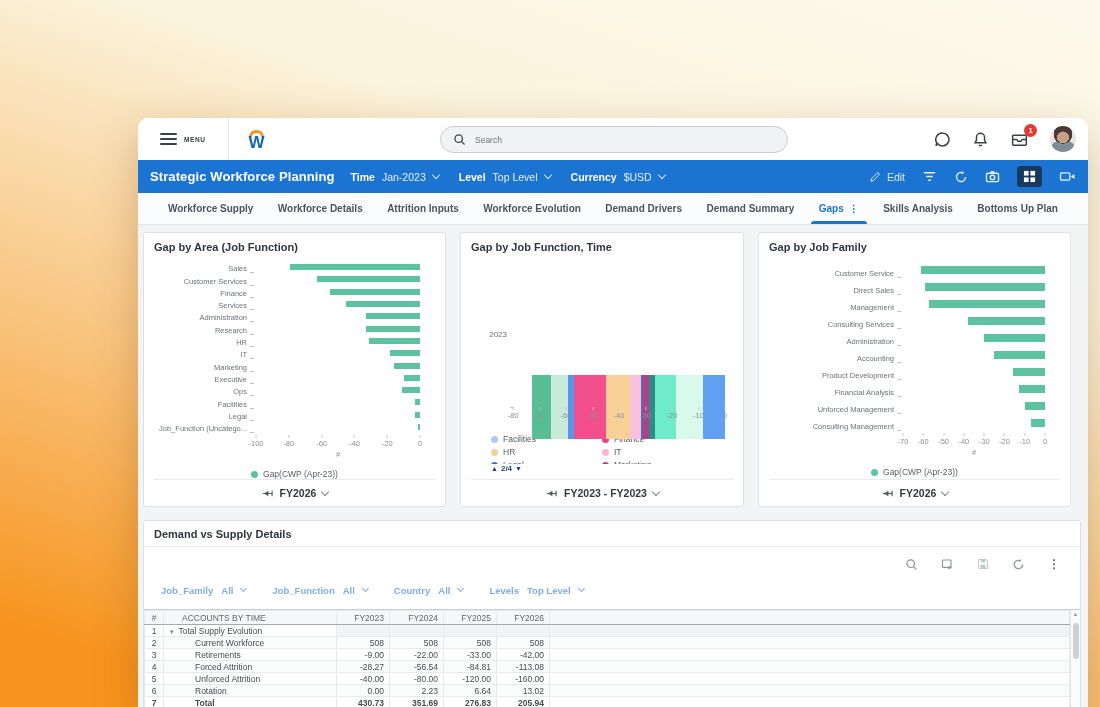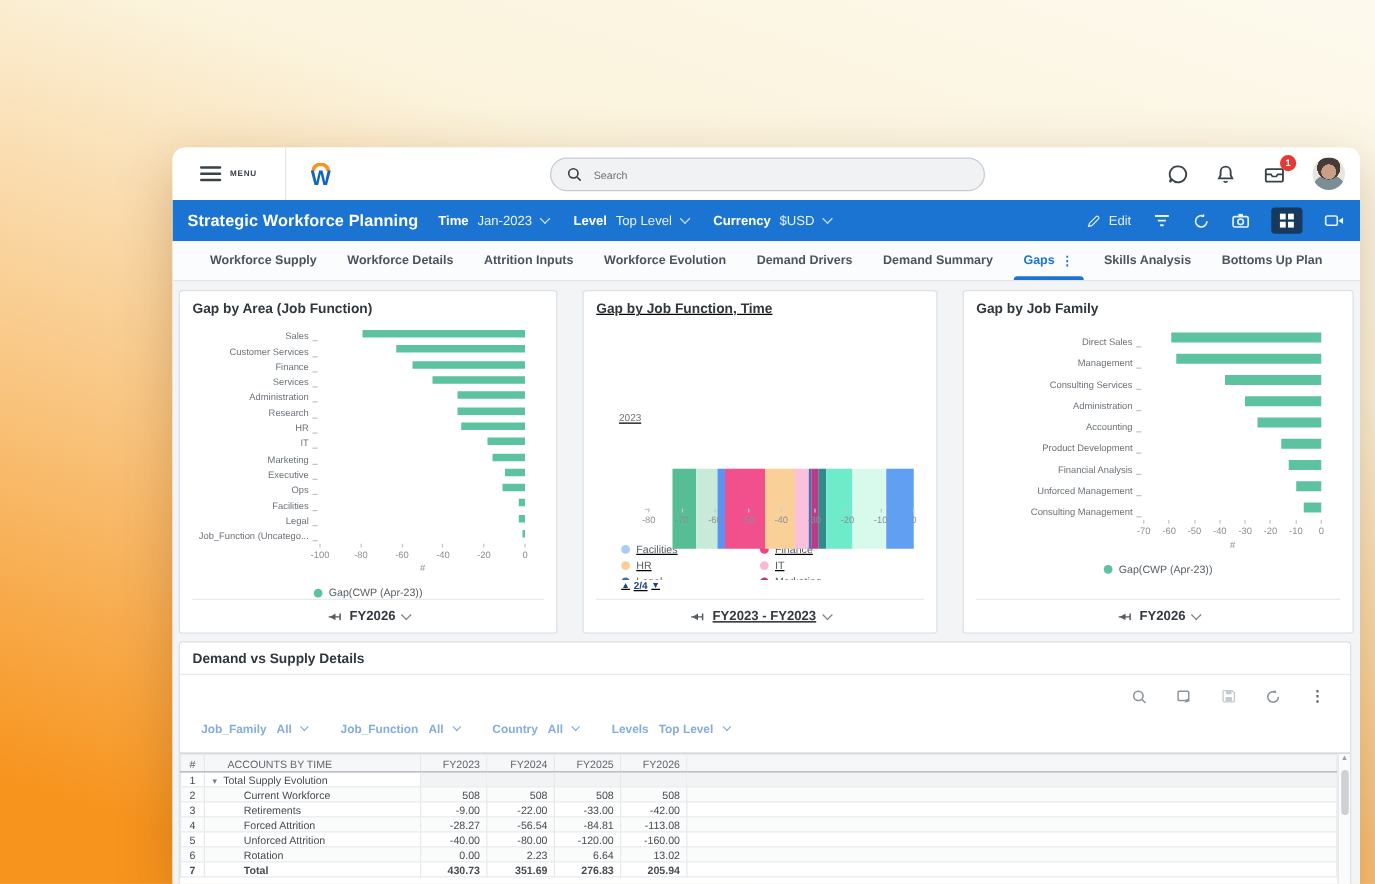--- a/index.html
+++ b/index.html
@@ -55,24 +55,24 @@
     justify-content:space-between; padding:0 30px; }
   .tab { display:flex; align-items:center; gap:5px; font-size:10px; font-weight:700; color:#4A545E;
     position:relative; cursor:pointer; white-space:nowrap; }
   .tab.active { color:#1B74D1; }
   .tab.active::after { content:""; position:absolute; left:-8px; right:-8px; bottom:0; height:3px;
     background:#1B74D1; border-radius:3px 3px 0 0; }
   .tab-kebab { font-size:10px; color:#1B74D1; }
 
   
   .content { height:482px; background:#F2F4F6; padding:7px 5px 0; }
-  .cards-row { display:flex; gap:20px; height:275px; margin-bottom:6px; }
+  .cards-row { display:flex; gap:14px; height:275px; margin-bottom:13px; }
   .card { background:#fff; border:1px solid #DDE1E5; border-radius:3px; }
   .chart-card { display:flex; flex-direction:column; padding:8px 10px 0; overflow:hidden; }
-  #chart-0 { width:303px; } #chart-1 { width:284px;text-decoration:underline; } #chart-2 { width:313px; }
+  #chart-0 { width:303px; } #chart-1 { width:284px; } #chart-2 { width:313px; }
   .card-title { font-size:11px; font-weight:700; color:#30363C; margin-bottom:8px; }
 
   .crow { display:flex; align-items:flex-end; }
   .clabel { text-align:right; font-size:7.5px; color:#6B7278; padding-right:3px; white-space:nowrap; overflow:hidden; }
   .cattick { width:4px; height:1px; background:#BFC4C8; margin-right:2px; }
   .ctrack { flex:1; position:relative; height:100%; margin-right:15px; }
   .cbar { position:absolute; right:0; top:50%; transform:translateY(-50%); }
   .axisrow { display:flex; margin-top:2px; }
   .axisrow > span:first-child { flex:none; }
   .axistrack { flex:1; position:relative; height:13px; margin-right:15px; }
@@ -508,20 +508,27 @@
               <path d="M8 3L3 6l5 3z" fill="#555B61"></path>
             </svg>
           <span class="footer-label">FY2023 - FY2023</span>
           <span class="chev chev-dark"></span>
         </div>
       </section>
       <section class="card chart-card" id="chart-2">
         <h3 class="card-title">Gap by Job Family</h3>
         <div class="chart-body">
             <div class="rows">
+              <div class="crow" style="height:17px">
+                <span class="clabel" style="width:128px">Customer Service</span>
+                <span class="cattick"></span>
+                <div class="ctrack">
+                  <div class="cbar" style="width:87.14285714285714%;height:8px;background:#5CC2A0"></div>
+                </div>
+              </div>
               <div class="crow" style="height:17px">
                 <span class="clabel" style="width:128px">Direct Sales</span>
                 <span class="cattick"></span>
                 <div class="ctrack">
                   <div class="cbar" style="width:84.28571428571429%;height:8px;background:#5CC2A0"></div>
                 </div>
               </div>
               <div class="crow" style="height:17px">
                 <span class="clabel" style="width:128px">Management</span>
                 <span class="cattick"></span>

